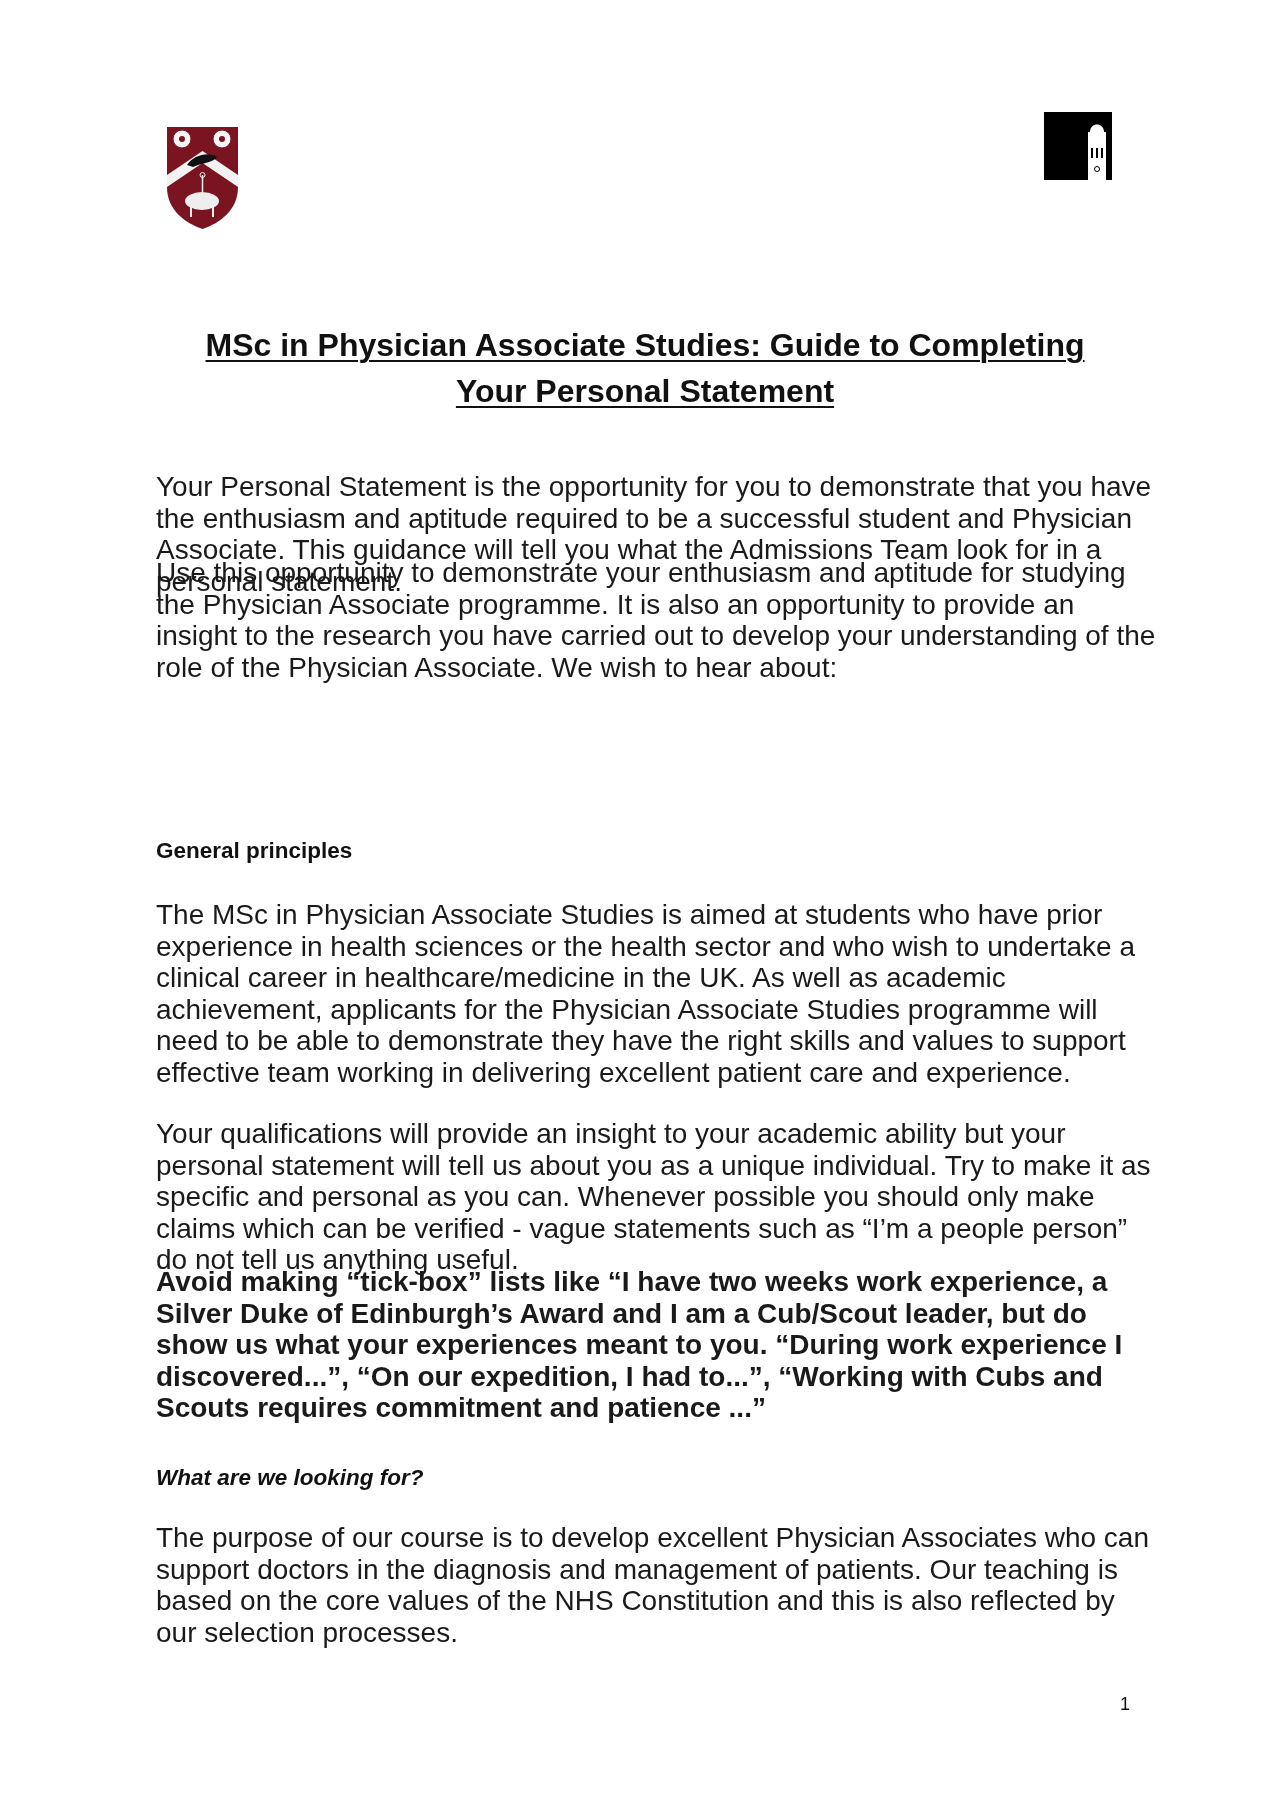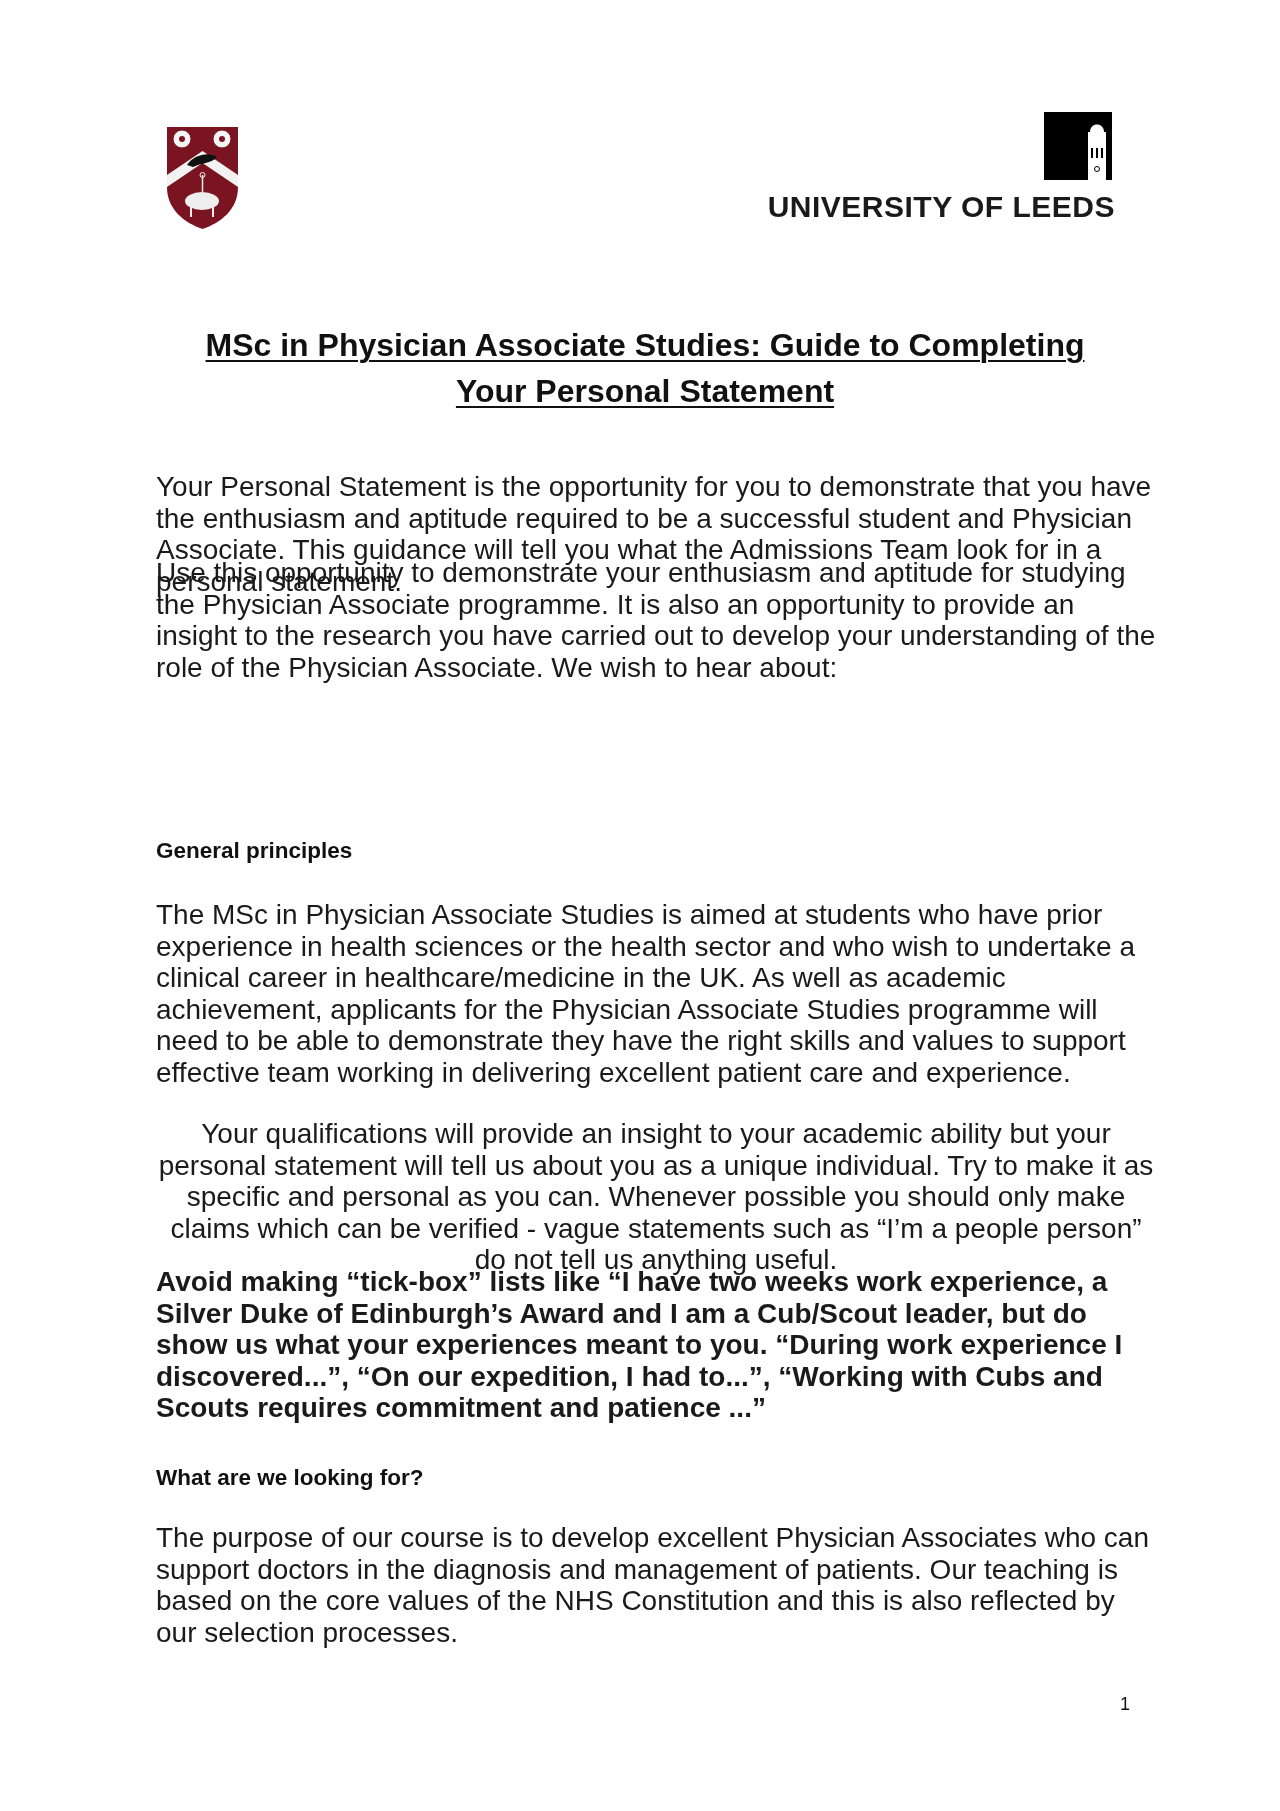--- a/index.html
+++ b/index.html
@@ -47,32 +47,31 @@
     <svg width="68" height="68" viewBox="0 0 68 68">
       <rect width="68" height="68" fill="#000"></rect>
       <rect x="44" y="20" width="18" height="48" fill="#fff"></rect>
       <path d="M46 20 C46 10 60 10 60 20 Z" fill="#fff"></path>
       <rect x="47" y="36" width="2" height="10" fill="#000"></rect>
       <rect x="52" y="36" width="2" height="10" fill="#000"></rect>
       <rect x="57" y="36" width="2" height="10" fill="#000"></rect>
       <circle cx="53" cy="57" r="2.5" fill="none" stroke="#000" stroke-width="1"></circle>
     </svg>
   </div>
-  <div class="wordmark">UNIVERSITY OF LEEDS</div>
 </div>
 
 <h1 class="title" style="margin:0;">
   <span>MSc in Physician Associate Studies: Guide to Completing</span><br>
   <span>Your Personal Statement</span>
 </h1>
 
 <p class="para" style="top:471px;">Your Personal Statement is the opportunity for you to demonstrate that you have the enthusiasm and aptitude required to be a successful student and Physician Associate. This guidance will tell you what the Admissions Team look for in a personal statement.</p>
 <p class="para" style="top:557px;">Use this opportunity to demonstrate your enthusiasm and aptitude for studying the Physician Associate programme. It is also an opportunity to provide an insight to the research you have carried out to develop your understanding of the role of the Physician Associate. We wish to hear about:</p>
 
 <h2 class="heading u" style="top:838px;">General principles</h2>
 <p class="para" style="top:899px;">The MSc in Physician Associate Studies is aimed at students who have prior experience in health sciences or the health sector and who wish to undertake a clinical career in healthcare/medicine in the UK. As well as academic achievement, applicants for the Physician Associate Studies programme will need to be able to demonstrate they have the right skills and values to support effective team working in delivering excellent patient care and experience.</p>
-<p class="para" style="top:1118px;text-align:center;">Your qualifications will provide an insight to your academic ability but your personal statement will tell us about you as a unique individual. Try to make it as specific and personal as you can. Whenever possible you should only make claims which can be verified - vague statements such as “I’m a people person” do not tell us anything useful.</p>
+<p class="para" style="top:1118px;">Your qualifications will provide an insight to your academic ability but your personal statement will tell us about you as a unique individual. Try to make it as specific and personal as you can. Whenever possible you should only make claims which can be verified - vague statements such as “I’m a people person” do not tell us anything useful.</p>
 <p class="para" style="top:1266px;font-weight:bold;">Avoid making “tick-box” lists like “I have two weeks work experience, a Silver Duke of Edinburgh’s Award and I am a Cub/Scout leader, but do show us what your experiences meant to you. “During work experience I discovered...”, “On our expedition, I had to...”, “Working with Cubs and Scouts requires commitment and patience ...”</p>
 
-<h2 class="heading" style="top:1465px;">What are we looking for?</h2>
+<h2 class="heading" style="top:1465px;font-style:italic;">What are we looking for?</h2>
 <p class="para" style="top:1522px;">The purpose of our course is to develop excellent Physician Associates who can support doctors in the diagnosis and management of patients. Our teaching is based on the core values of the NHS Constitution and this is also reflected by our selection processes.</p>
 
 <div class="pagenum">1</div>
 
 </body></html>

